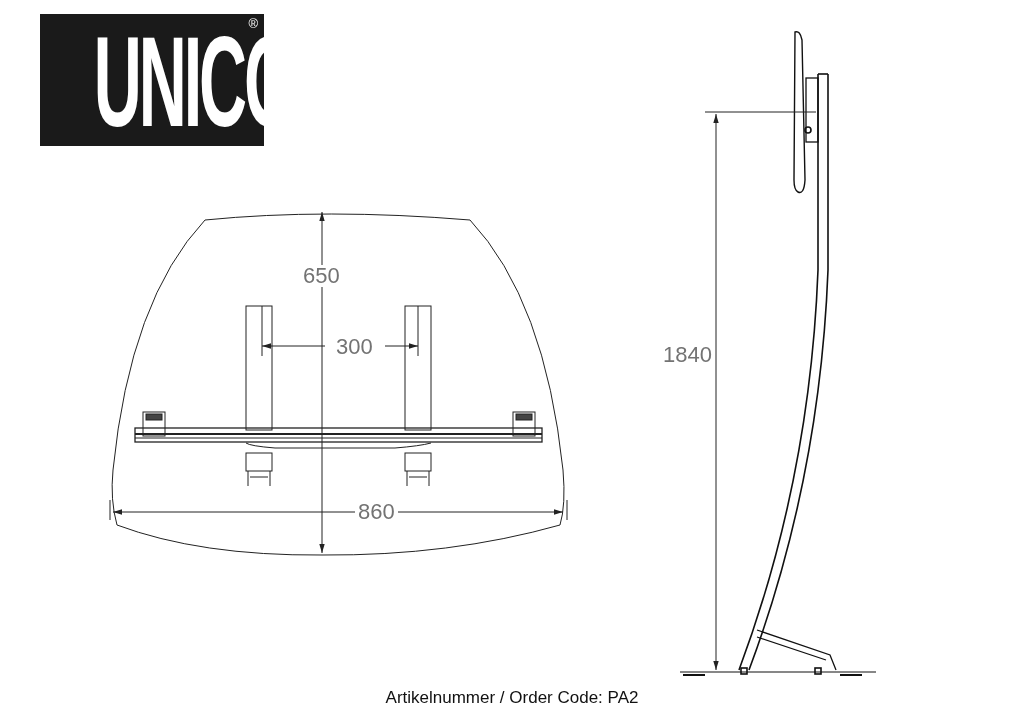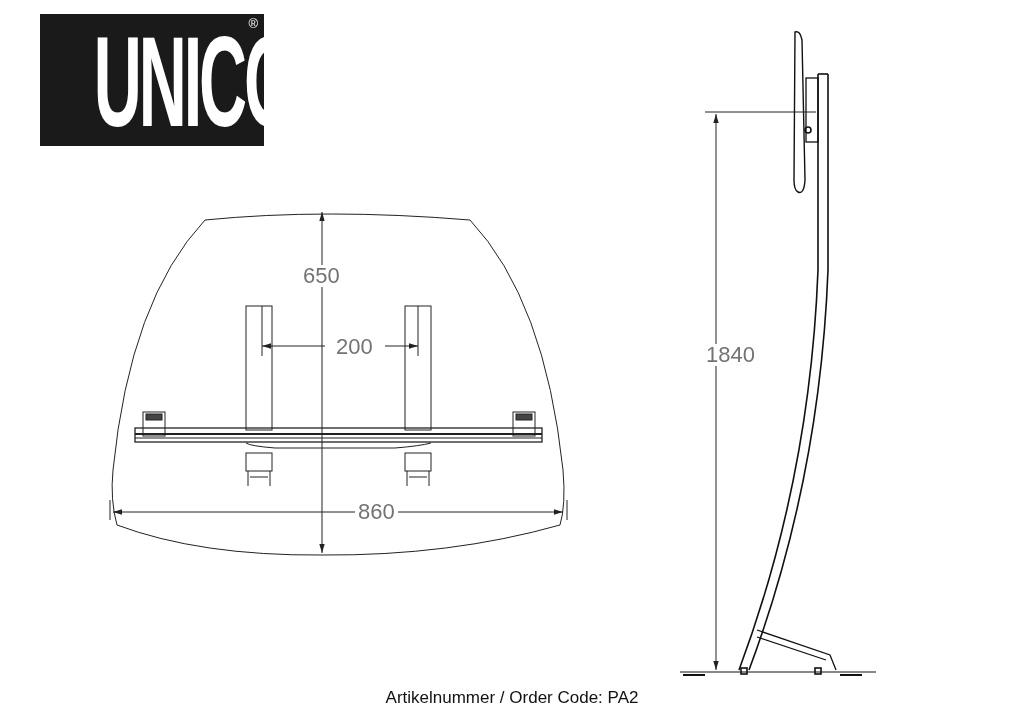--- a/index.html
+++ b/index.html
@@ -80,17 +80,17 @@
     <rect x="815" y="668" width="6" height="6"></rect>
   </g>
 
   <g stroke="#222" stroke-width="1" fill="none">
     <line x1="705" y1="112" x2="816" y2="112"></line>
     <line x1="716" y1="114" x2="716" y2="670" marker-start="url(#arr)" marker-end="url(#arr)"></line>
   </g>
 </svg>
 
 <div class="dim-label" style="left:300px; top:265px;">650</div>
-<div class="dim-label" style="left:333px; top:336px;">200</div>
+<div class="dim-label" style="left:333px; top:336px;">300</div>
 <div class="dim-label" style="left:355px; top:501px;">860</div>
-<div class="dim-label" style="left:703px; top:344px;">1840</div>
+<div class="dim-label" style="left:660px; top:344px;">1840</div>
 
 <div class="caption">Artikelnummer / Order Code: PA2</div>
 
 </body></html>

